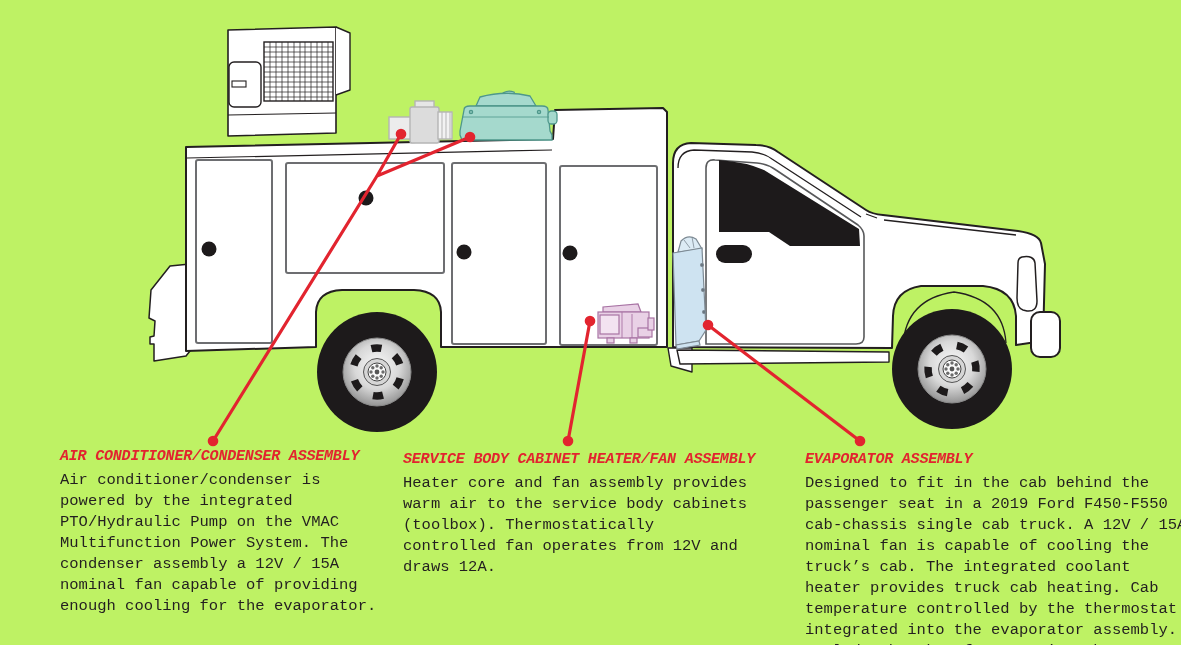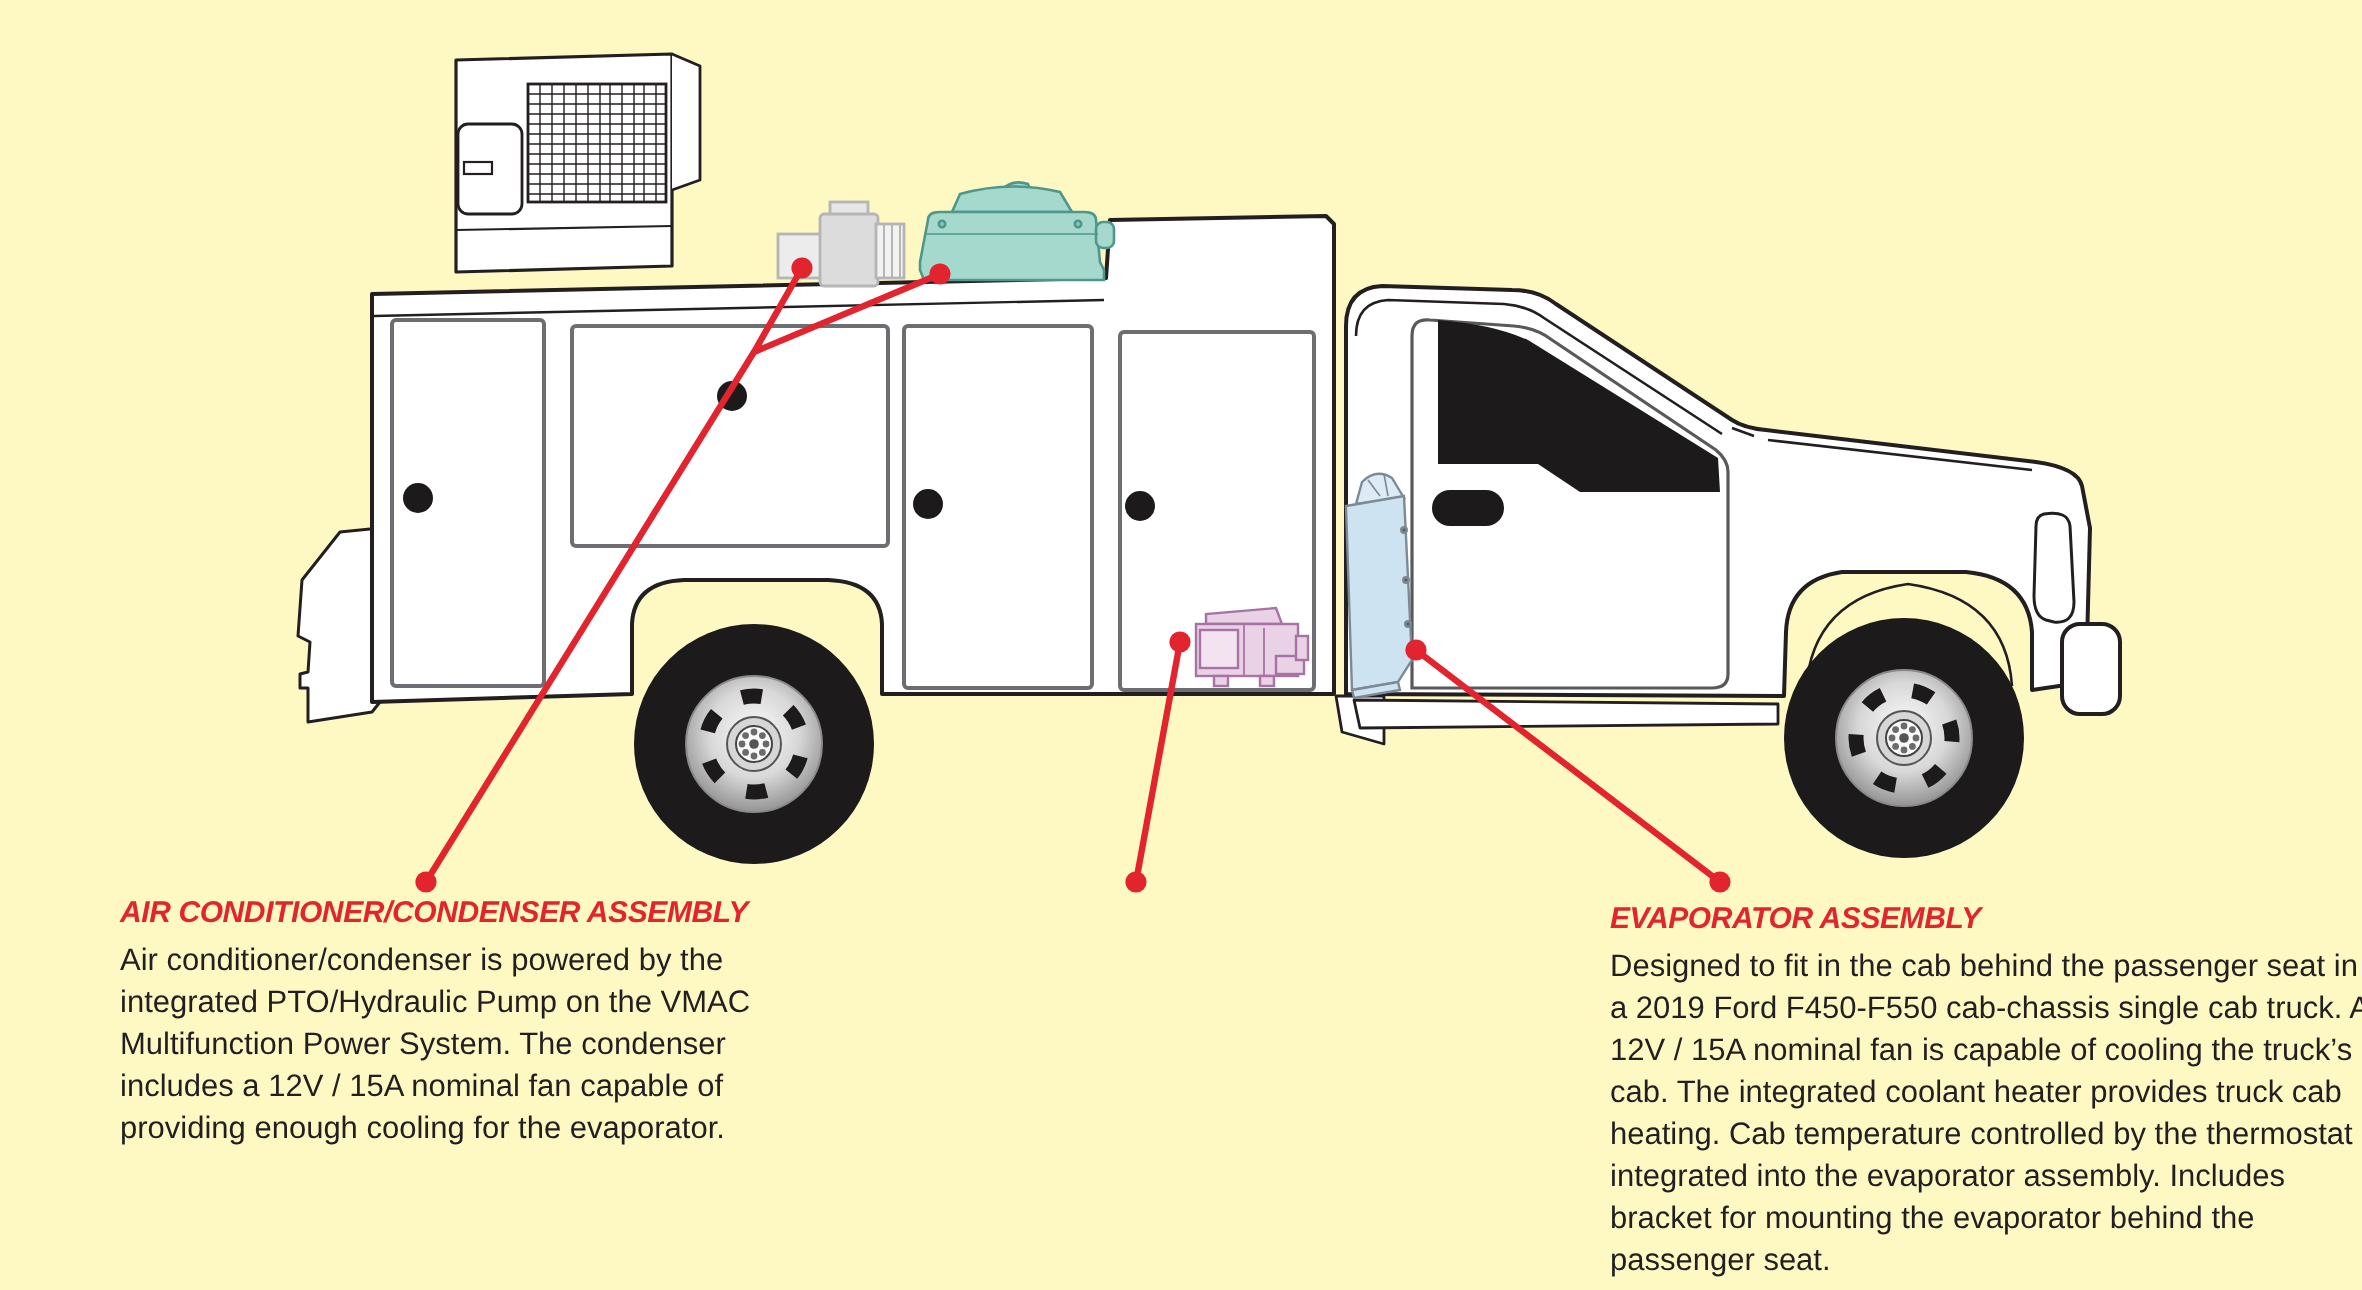--- a/index.html
+++ b/index.html
@@ -6,21 +6,21 @@
     --red:#e2242f;
     --ink:#231f20;
     --door-gray:#6d6e71;
   }
   html,body{margin:0;padding:0;background:#ffffff;}
   body{
     width:1181px;height:645px;overflow:hidden;
     font-family:"Liberation Sans", sans-serif;
     color:var(--ink);
   }
-  .stage{position:relative;width:1181px;height:645px;background:#fef9c3;}
+  .stage{position:relative;width:1181px;height:645px;background:#bef264;font-family:Liberation Mono, monospace;}
   .stage svg{position:absolute;left:0;top:0;}
   .callout{position:absolute;}
   .callout-title{
     font-style:italic;font-weight:700;font-size:15px;line-height:18px;
     letter-spacing:-0.2px;color:var(--red);white-space:nowrap;margin:0 0 4px 0;
   }
   .callout-body{
     font-size:15.5px;line-height:21px;color:var(--ink);font-weight:400;
   }
   #callout-ac{left:60px;top:448px;width:332px;}
@@ -174,22 +174,26 @@
       <circle cx="213" cy="441" r="5.3"></circle>
       <circle cx="590" cy="321" r="5.3"></circle>
       <circle cx="568" cy="441" r="5.3"></circle>
       <circle cx="708" cy="325" r="5.3"></circle>
       <circle cx="860" cy="441" r="5.3"></circle>
     </g>
   </svg>
 
   <div class="callout" id="callout-ac">
     <div class="callout-title">AIR CONDITIONER/CONDENSER ASSEMBLY</div>
-    <div class="callout-body">Air conditioner/condenser is powered by the integrated PTO/Hydraulic Pump on the VMAC Multifunction Power System. The condenser includes a 12V / 15A nominal fan capable of providing enough cooling for the evaporator.</div>
+    <div class="callout-body">Air conditioner/condenser is powered by the integrated PTO/Hydraulic Pump on the VMAC Multifunction Power System. The condenser assembly a 12V / 15A nominal fan capable of providing enough cooling for the evaporator.</div>
   </div>
 
+  <div class="callout" id="callout-heater">
+    <div class="callout-title">SERVICE BODY CABINET HEATER/FAN ASSEMBLY</div>
+    <div class="callout-body">Heater core and fan assembly provides warm air to the service body cabinets (toolbox). Thermostatically controlled fan operates from 12V and draws 12A.</div>
+  </div>
 
   <div class="callout" id="callout-evap">
     <div class="callout-title">EVAPORATOR ASSEMBLY</div>
     <div class="callout-body">Designed to fit in the cab behind the passenger seat in a 2019 Ford F450-F550 cab-chassis single cab truck. A 12V / 15A nominal fan is capable of cooling the truck’s cab. The integrated coolant heater provides truck cab heating.  Cab temperature controlled by the thermostat integrated into the evaporator assembly. Includes bracket for mounting the evaporator behind the passenger seat.</div>
   </div>
 
 </div>
 
 </body></html>

